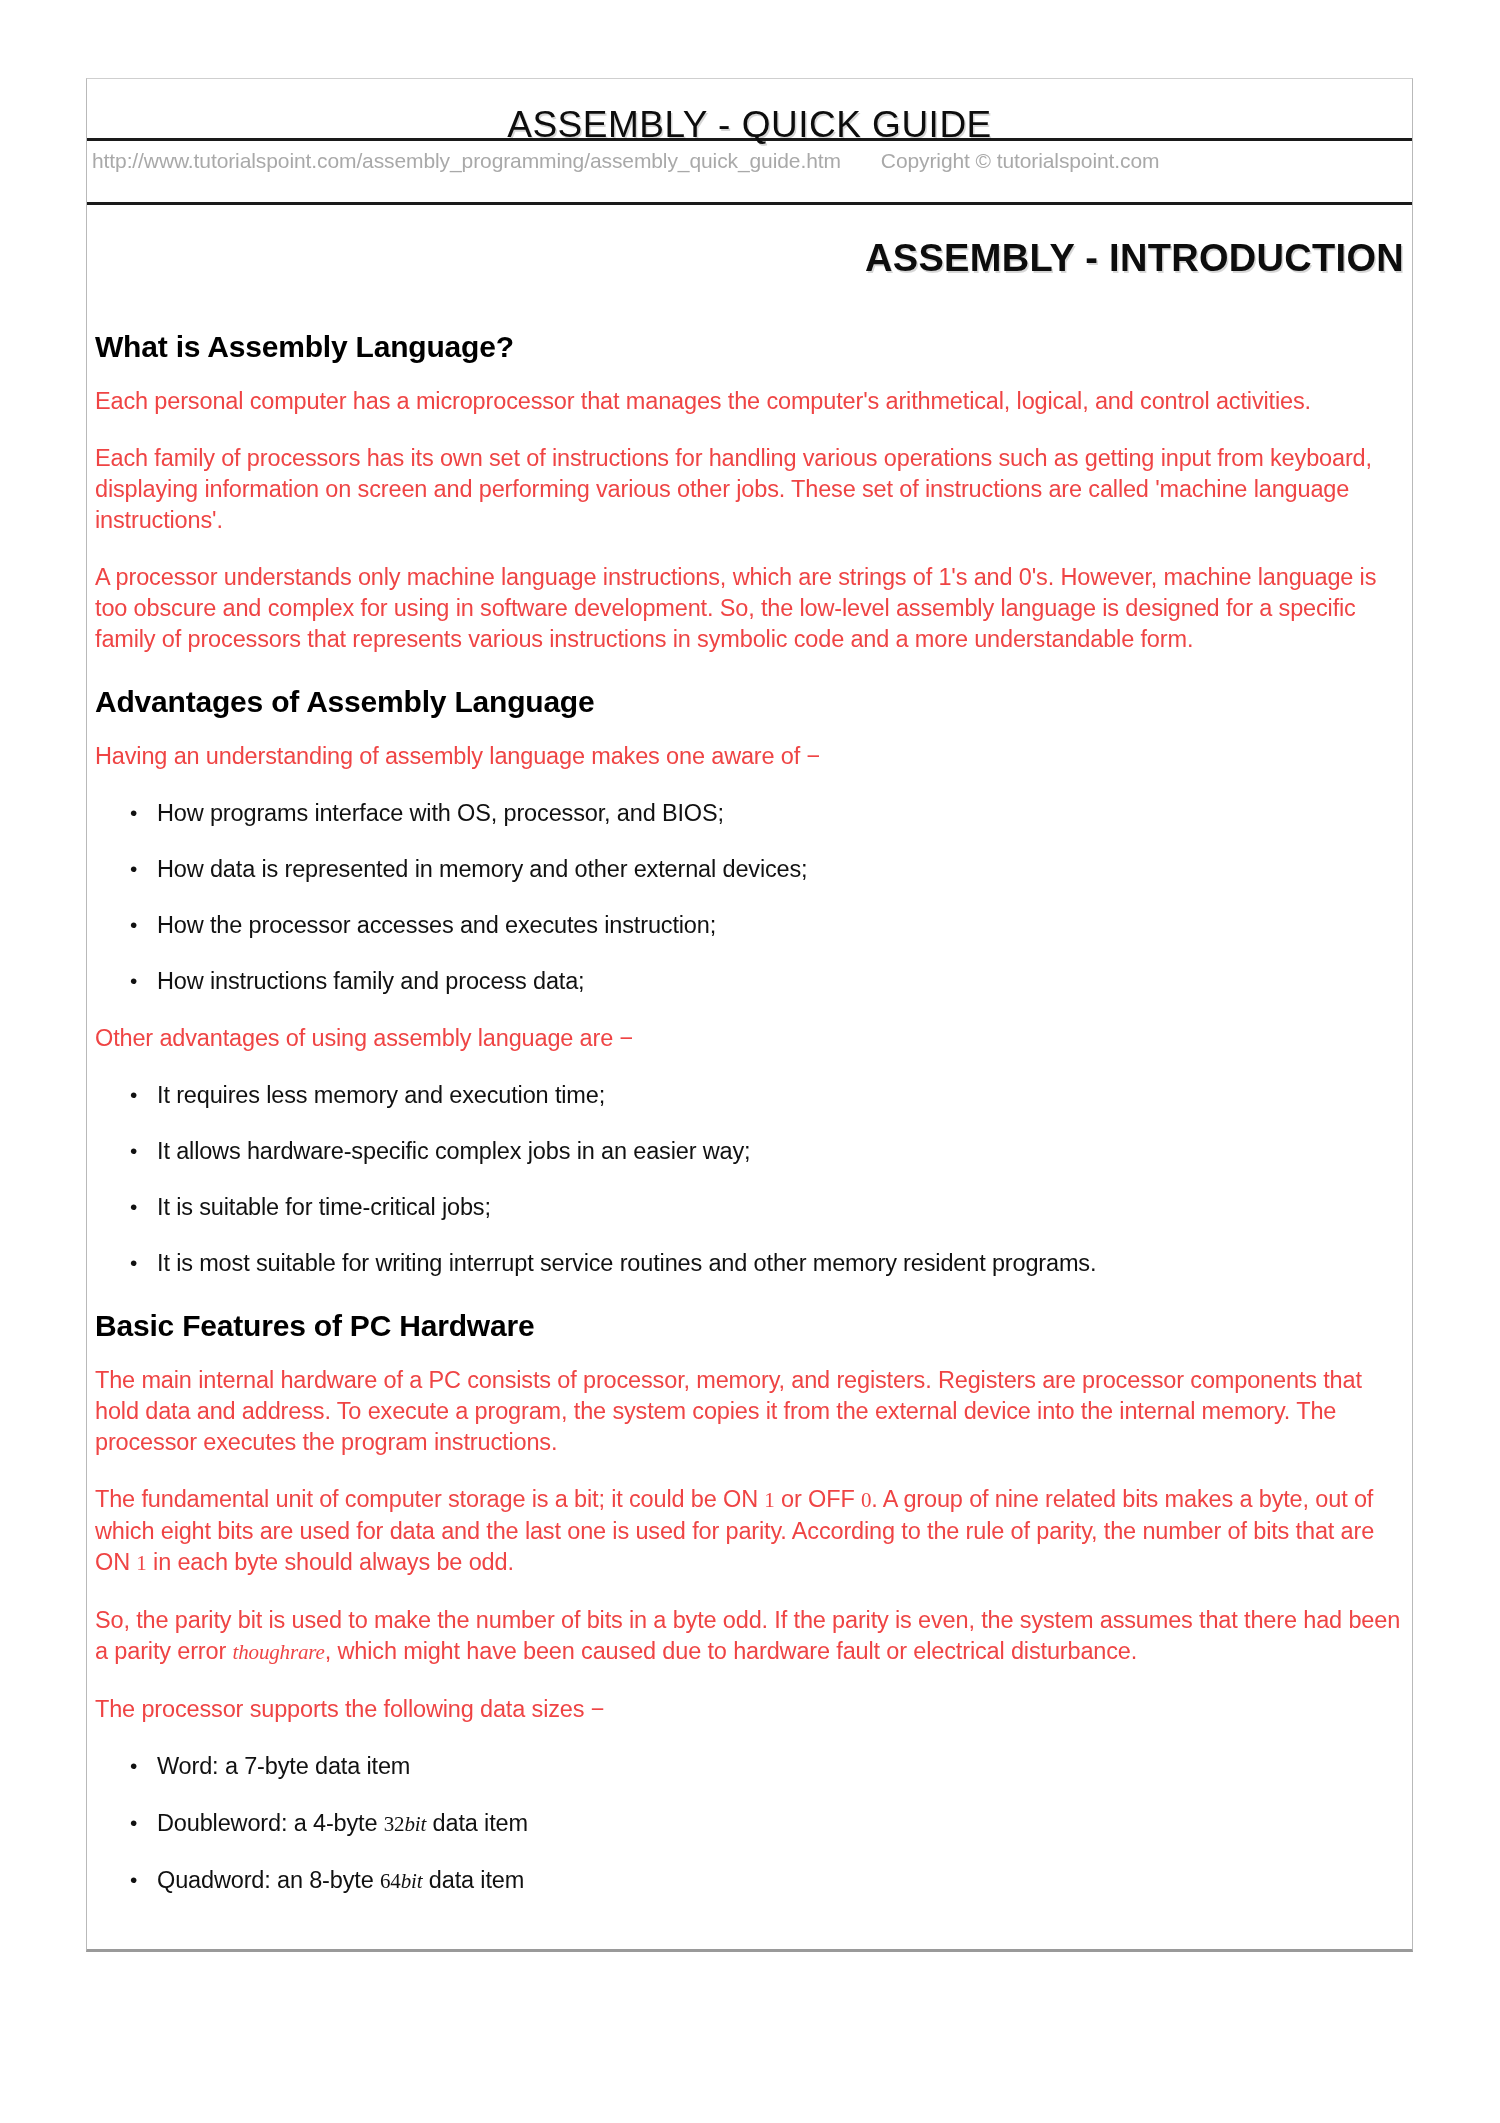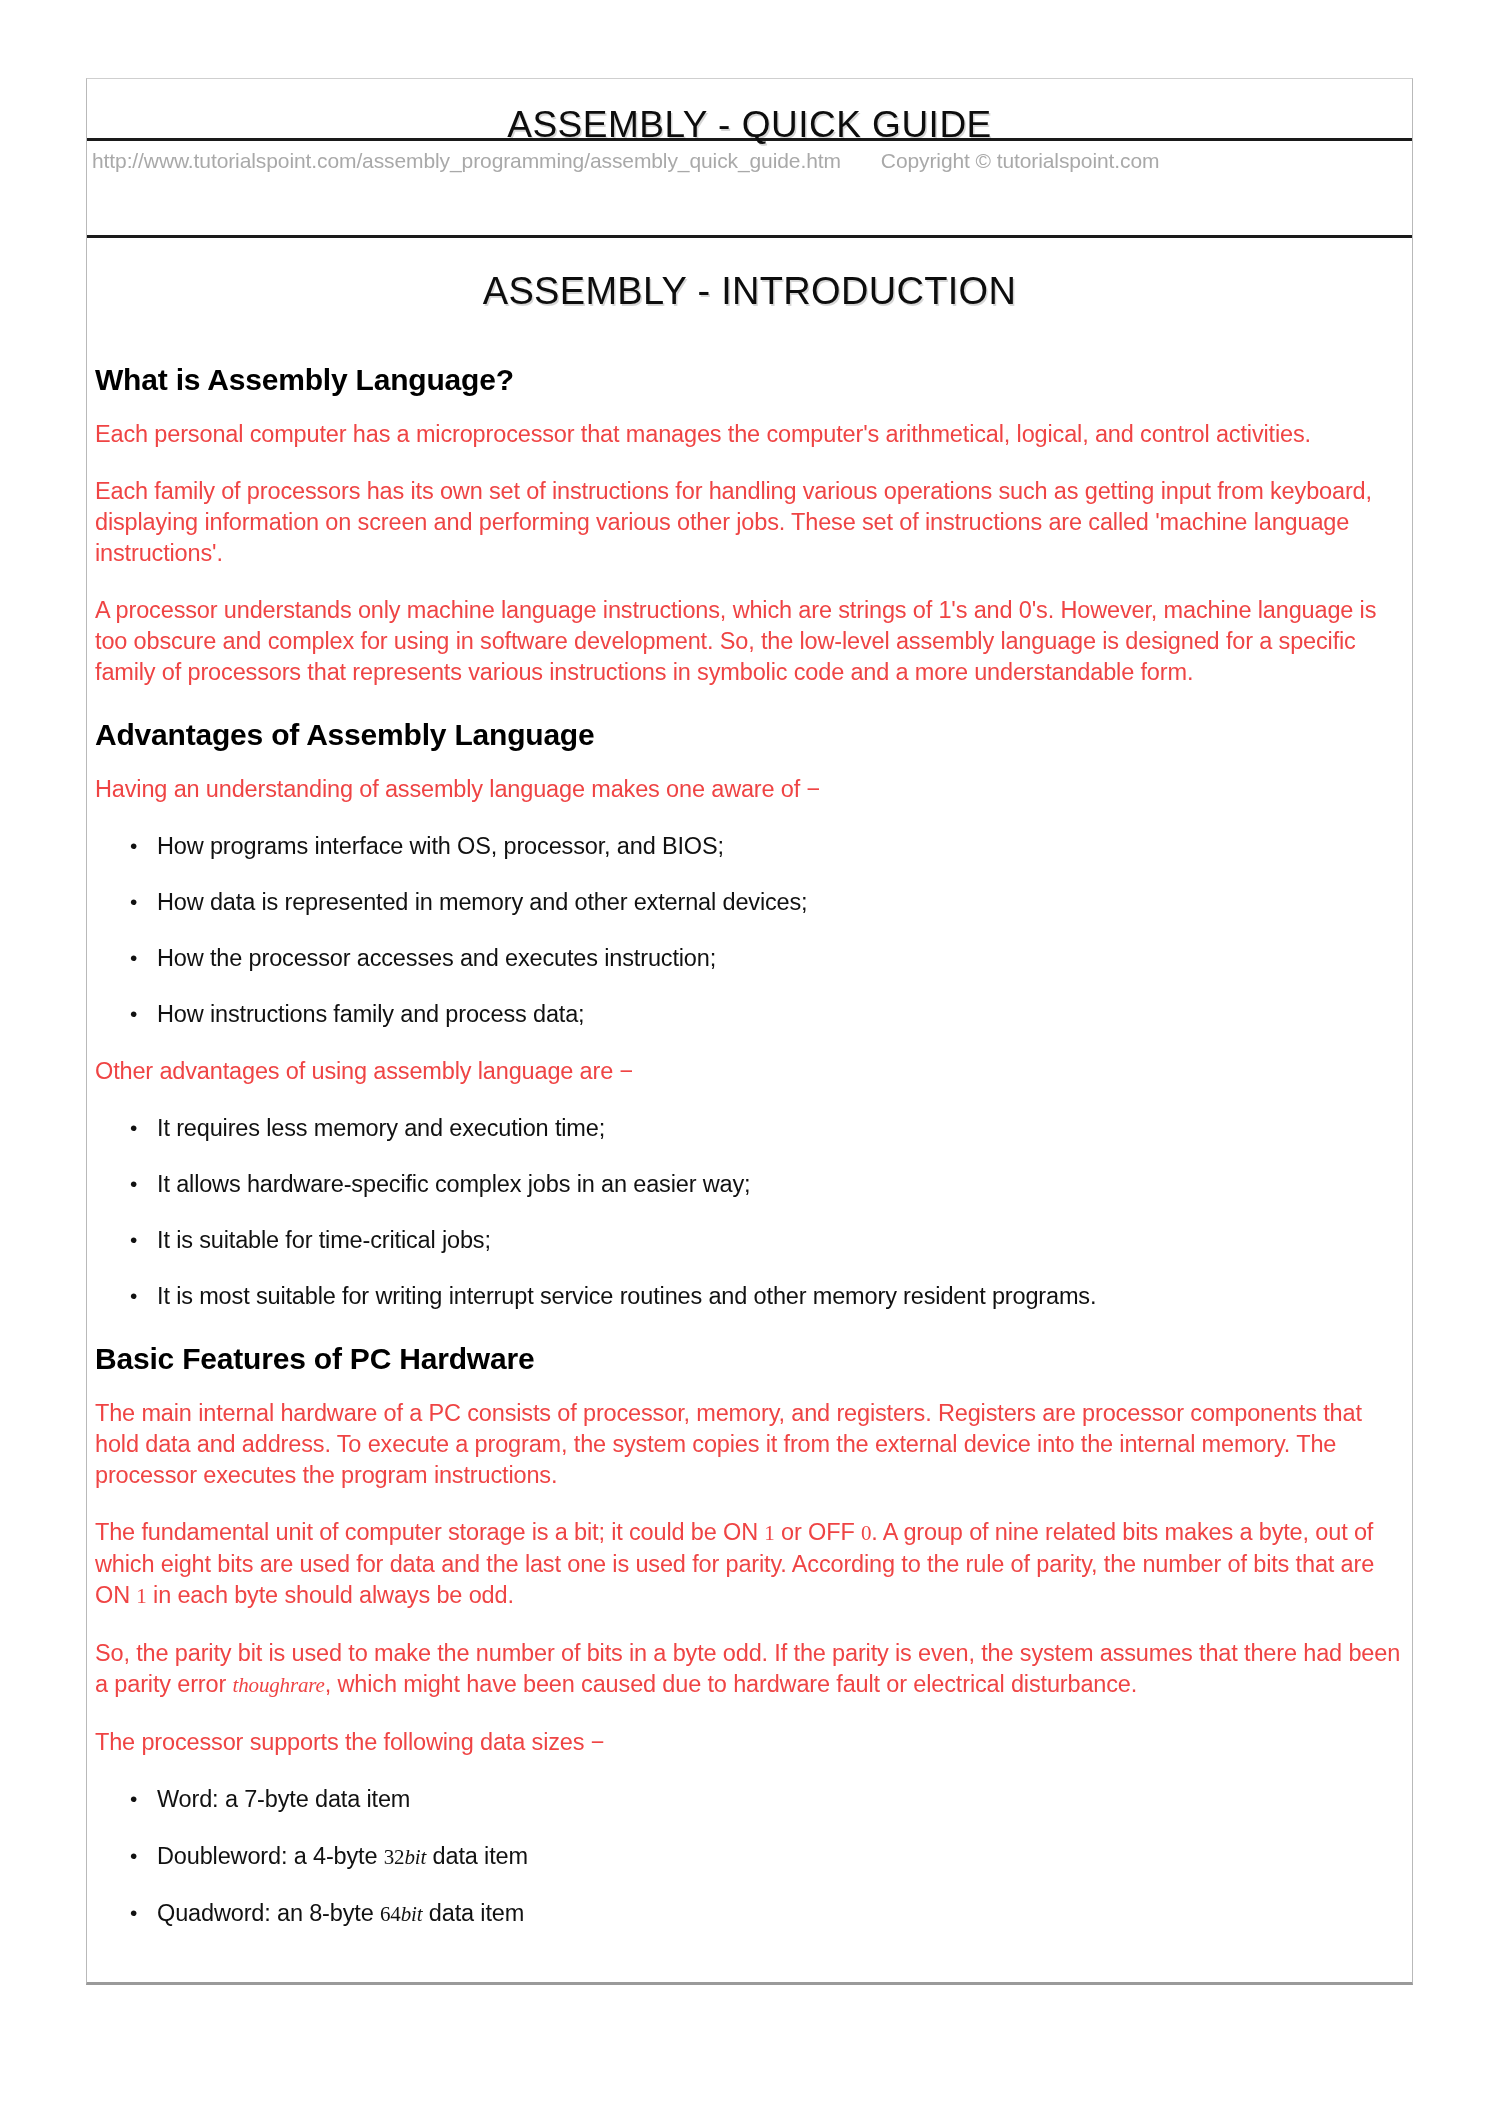--- a/index.html
+++ b/index.html
@@ -42,21 +42,21 @@
     font-weight: 400;
     letter-spacing: 0.5px;
     color: #0d0d0d;
     white-space: nowrap;
     text-shadow: 1.5px 2px 0 rgba(0,0,0,0.16);
     margin-top: 32px;
   }
 
   
   .meta-row {
-    height: 97px;
+    height: 64px;
     border-bottom: 3px solid #1a1a1a;
     display: flex;
     align-items: flex-start;
     box-sizing: border-box;
     padding-top: 8px;
   }
   .meta-url {
     font-size: 21px;
     color: #a9a9a9;
     padding-left: 5px;
@@ -71,23 +71,23 @@
     letter-spacing: -0.1px;
     text-align: right;
   }
 
   
   .content {
     padding: 18px 8px 26px 8px;
   }
 
   .doc-title {
-    text-align: center;
+    text-align: right;
     font-size: 38px;
-    font-weight: 400;
+    font-weight: 700;
     color: #0d0d0d;
     padding: 14px 0 20px 0;
     letter-spacing: 0.3px;
     text-shadow: 1.5px 2px 0 rgba(0,0,0,0.16);
   }
 
   h2.section-heading {
     font-size: 30px;
     font-weight: bold;
     margin: 30px 0 22px 0;

